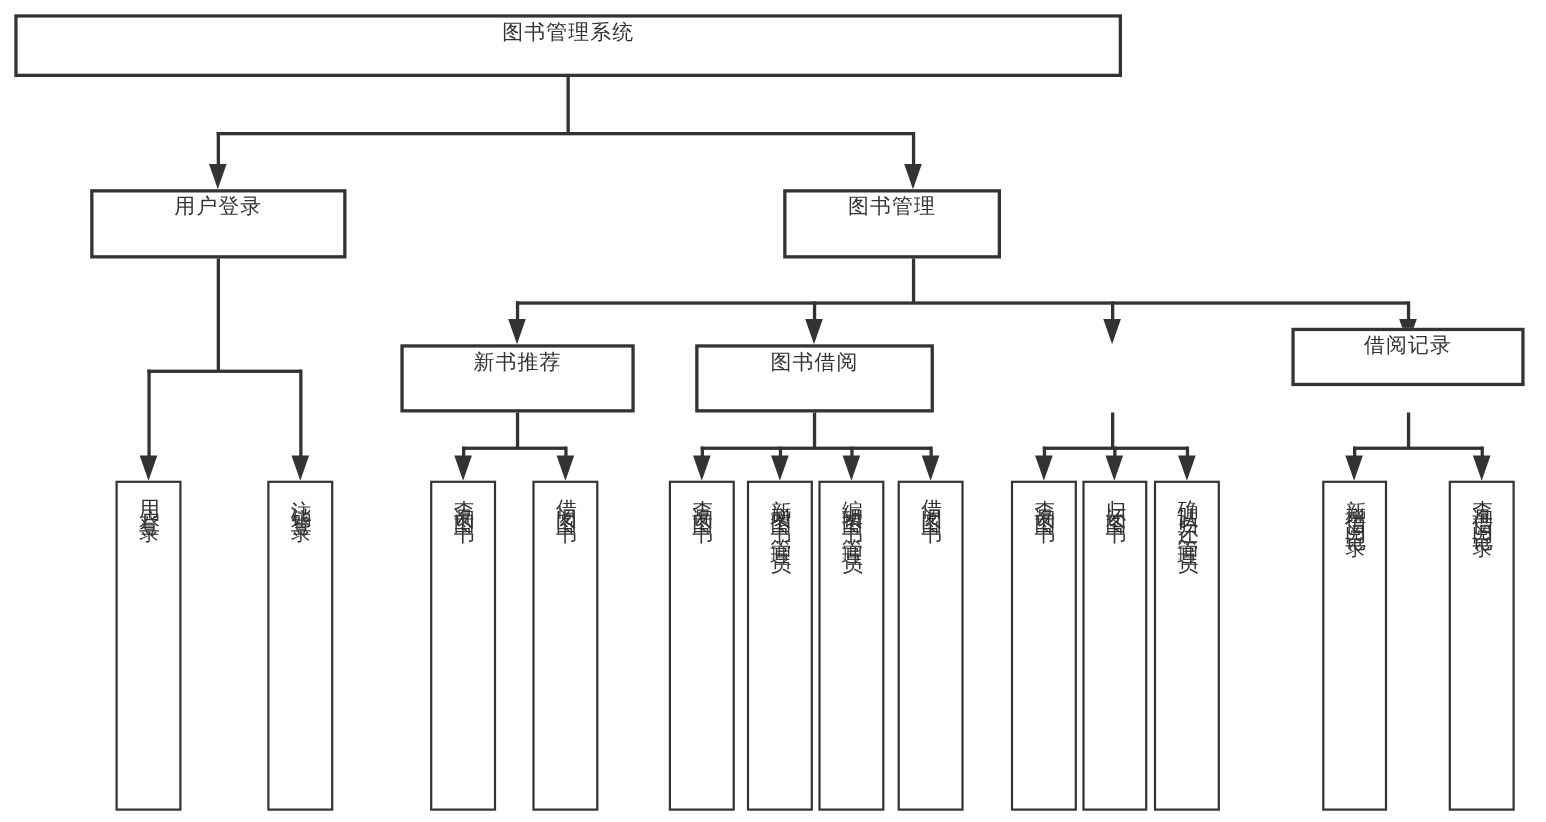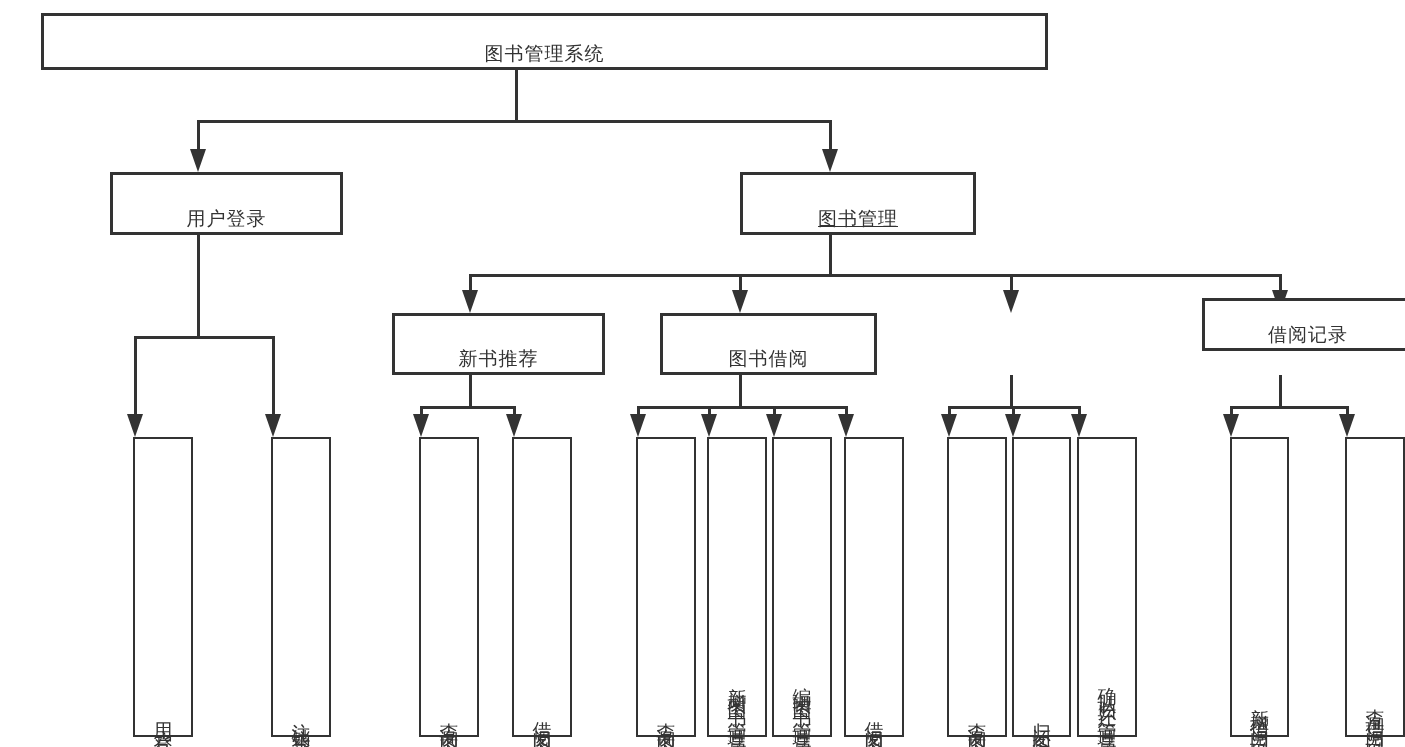--- a/index.html
+++ b/index.html
@@ -13,26 +13,25 @@
     overflow: hidden;
   }
 
   
   .box {
     position: absolute;
     box-sizing: border-box;
     border: 3px solid #333333;
     background: #ffffff;
     display: flex;
-    align-items: flex-end;
+    align-items: flex-start;
     justify-content: center;
     color: #333333;
     font-size: 19px;
     letter-spacing: 1px;
-    margin-left: 28px;
   }
   .leaf {
     border-width: 2px;
   }
   .leaf .vtext {
     writing-mode: vertical-rl;
     text-orientation: mixed;
     letter-spacing: 7px;
     line-height: 1.15;
     font-size: 19px;
@@ -73,21 +72,21 @@
   <div class="vline" style="left:515px; top:70px;  height:52px;"></div>
   <div class="hline" style="left:197px; top:120px; width:634px;"></div>
   <div class="vline" style="left:197px; top:120px; height:32px;"></div>
   <div class="arrow" style="left:190px; top:149px;"></div>
   <div class="vline" style="left:829px; top:120px; height:32px;"></div>
   <div class="arrow" style="left:822px; top:149px;"></div>
 
   <div class="box" style="left:82px; top:172px; width:233px; height:63px;">
     <span>用户登录</span>
   </div>
-  <div class="box" style="left:712px; top:172px; width:236px; height:63px;text-decoration:underline;">
+  <div class="box" style="left:712px; top:172px; width:198px; height:63px;">
     <span>图书管理</span>
   </div>
 
   <div class="vline" style="left:197px;  top:235px; height:103px;"></div>
   <div class="hline" style="left:134px;  top:336px; width:140px;"></div>
   <div class="vline" style="left:134px;  top:336px; height:81px;"></div>
   <div class="arrow" style="left:127px;  top:414px;"></div>
   <div class="vline" style="left:272px;  top:336px; height:81px;"></div>
   <div class="arrow" style="left:265px;  top:414px;"></div>
 

